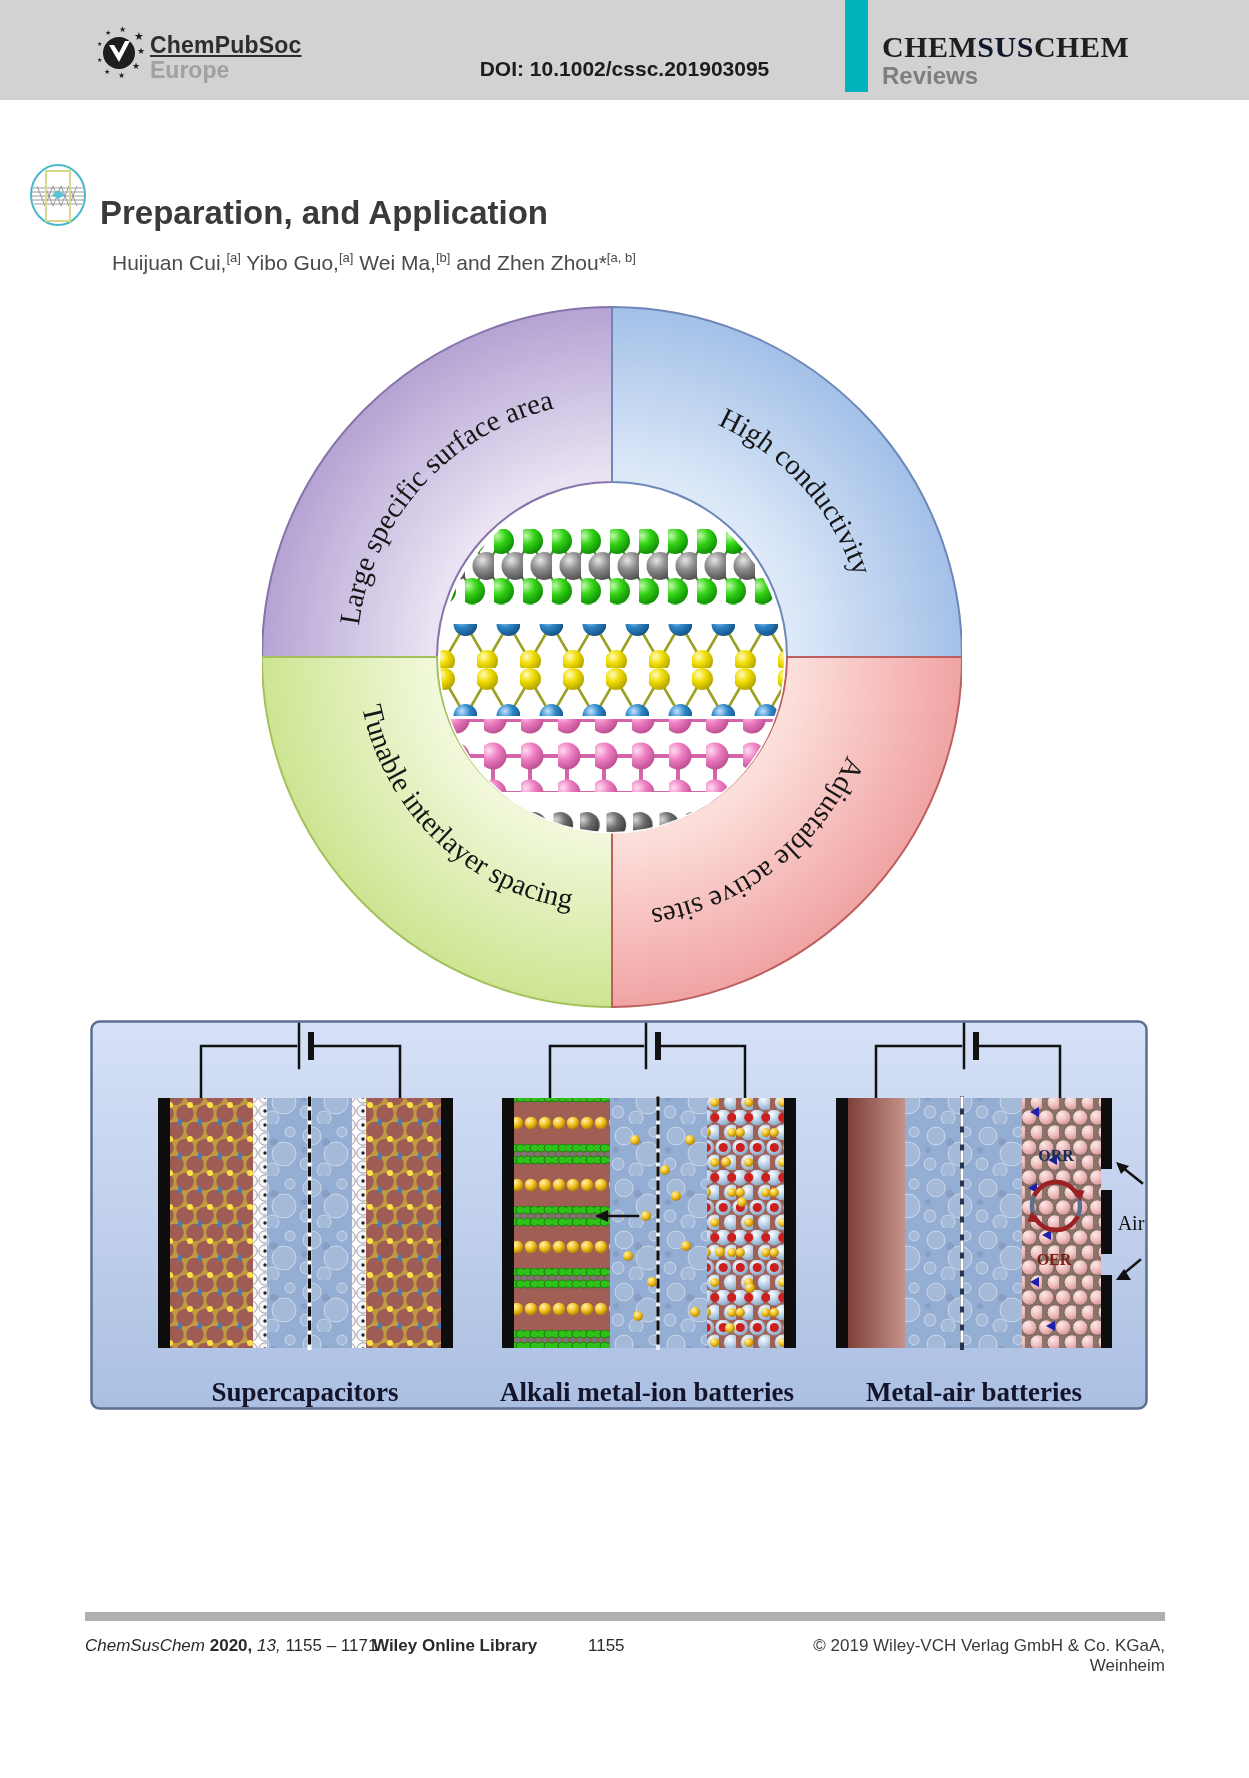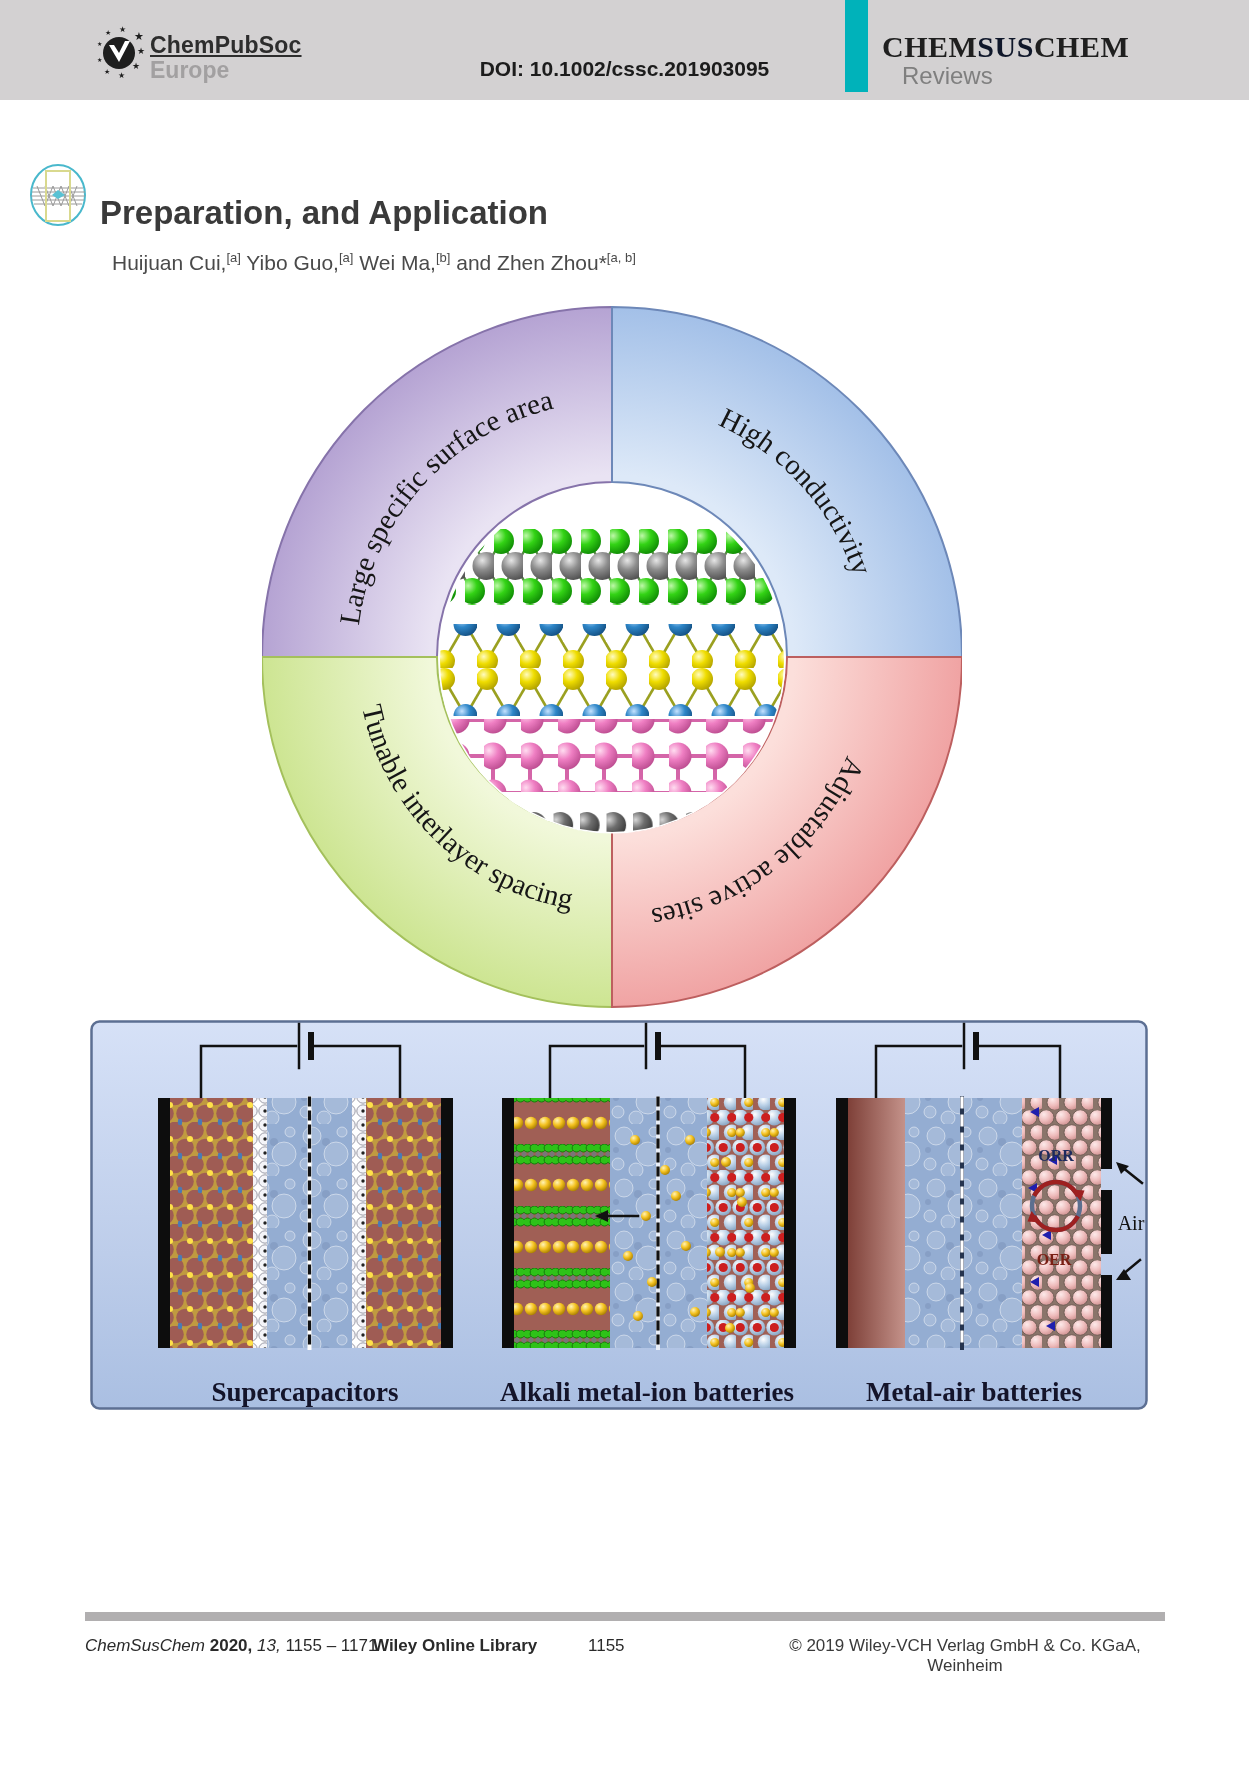--- a/index.html
+++ b/index.html
@@ -6,38 +6,38 @@
   #page{position:relative;width:1249px;height:1778px;background:#ffffff;overflow:hidden;
         font-family:"Liberation Sans",sans-serif;}
   
   #hdr{position:absolute;left:0;top:0;width:1249px;height:100px;background:#d3d1d2;}
   #logo{position:absolute;left:96px;top:26px;width:300px;height:60px;}
   #logo-name{position:absolute;left:54px;top:6px;font-size:23px;font-weight:bold;color:#2d2d2d;letter-spacing:.2px;text-decoration:underline;}
   #logo-region{position:absolute;left:54px;top:31px;width:140px;text-align:left;font-size:23px;font-weight:bold;color:#a2a0a1;}
   #doi{position:absolute;left:0;top:57px;width:1249px;text-align:center;font-size:21px;font-weight:bold;color:#1c1c1c;}
   #teal-bar{position:absolute;left:845px;top:0;width:23px;height:92px;}
   #jtitle{position:absolute;left:882px;top:30px;font-family:"Liberation Serif",serif;font-size:30px;font-weight:bold;letter-spacing:.5px;color:#1f1f1f;}
-  #jsection{position:absolute;left:882px;top:62px;font-size:24px;font-weight:normal;color:#7f7f7f;margin-left:20px;}
+  #jsection{position:absolute;left:882px;top:62px;font-size:24px;font-weight:bold;color:#7f7f7f;}
   
   #title-icon{position:absolute;left:29px;top:162px;}
   .title-line{position:absolute;left:100px;width:1060px;font-size:33px;font-weight:bold;color:#3a3a3a;}
   #title1{top:152px;} #title2{top:194px;}
   #authors{position:absolute;left:112px;top:250px;font-size:21px;color:#4a4a4a;}
   #authors sup{font-size:13px;color:#4a4a4a;}
   
   #donut-wrap{position:absolute;left:262px;top:300px;}
   #panel-wrap{position:absolute;left:90px;top:1020px;}
   
   #foot-bar{position:absolute;left:85px;top:1612px;width:1080px;height:9px;background:#b1afb0;}
   .foot{position:absolute;top:1636px;font-size:17px;color:#2a2a2a;}
   #foot-cit{left:85px;}
   #foot-cit .it{font-style:italic;} #foot-cit .bd{font-weight:bold;}
   #foot-wol{left:373px;font-weight:bold;}
   #foot-page{left:588px;}
-  #foot-copy{left:765px;width:400px;text-align:center;color:#3a3a3a;}
+  #foot-copy{left:765px;width:400px;text-align:right;color:#3a3a3a;}
   text{font-family:"Liberation Serif",serif;}
 </style>
 </head>
 <body>
 
 <div id="page">
 
   <div id="hdr">
     <div id="logo">
       <svg width="52" height="58">

